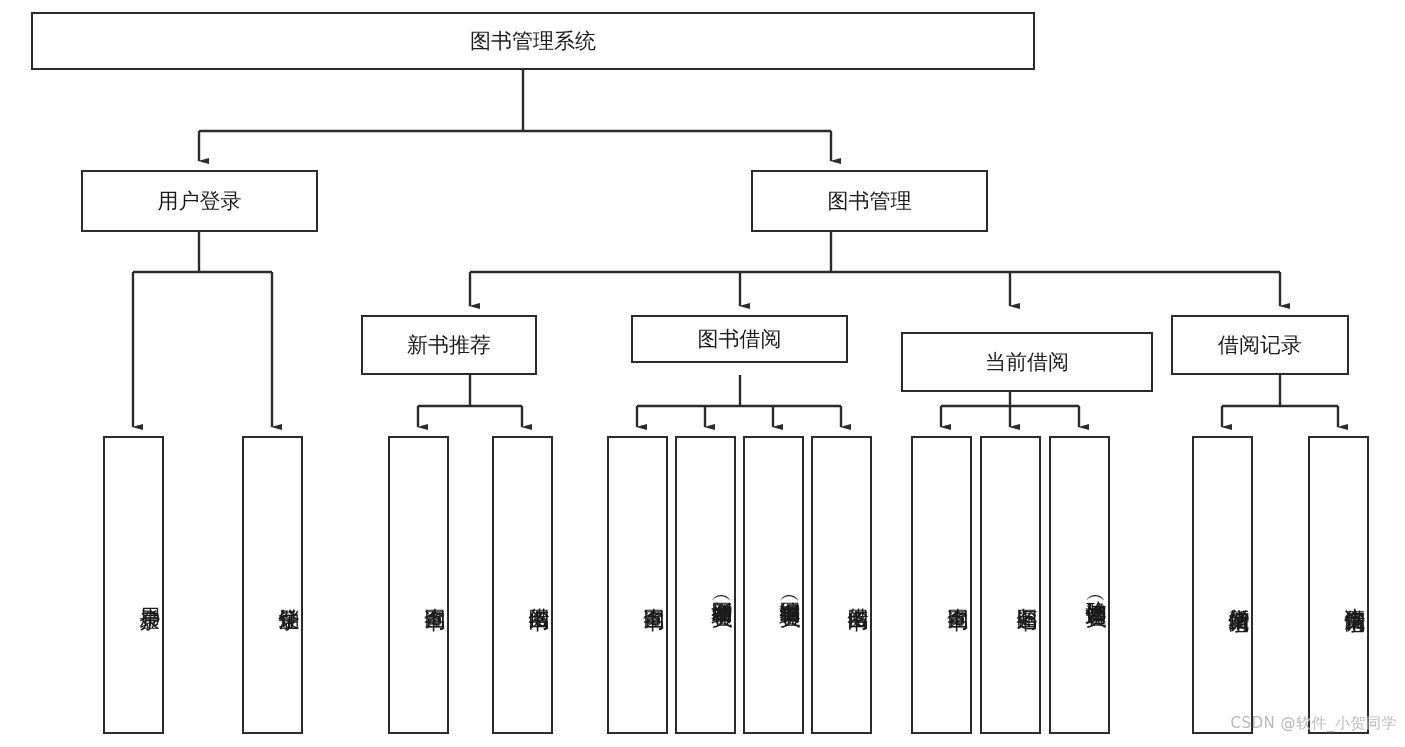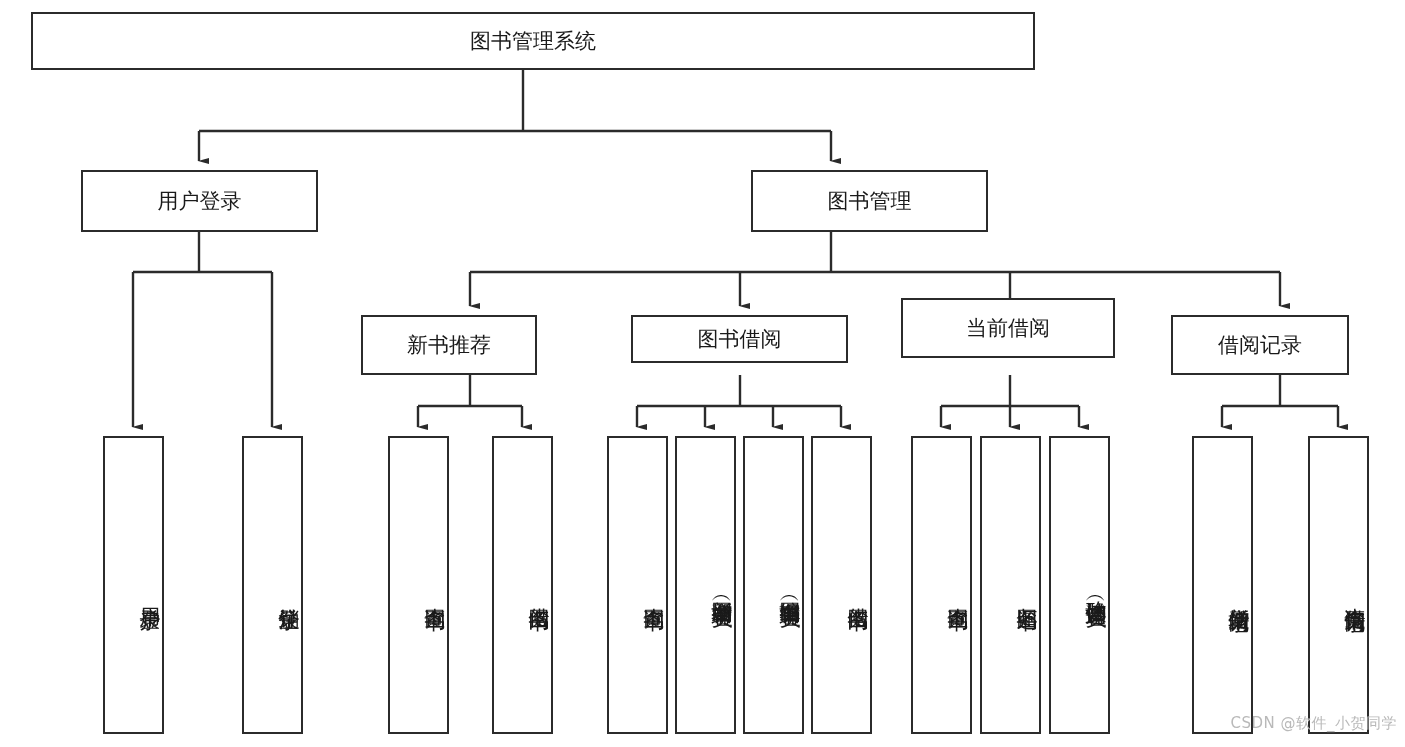--- a/index.html
+++ b/index.html
@@ -136,21 +136,21 @@
   <div class="node horiz" style="left:711px; top:170px; width:237px; height:62px;margin-left:40px;">
     <span class="lbl">图书管理</span>
   </div>
 
   <div class="node horiz" style="left:361px; top:315px; width:176px; height:60px;">
     <span class="lbl">新书推荐</span>
   </div>
   <div class="node horiz" style="left:631px; top:315px; width:217px; height:48px;">
     <span class="lbl">图书借阅</span>
   </div>
-  <div class="node horiz" style="left:901px; top:298px; width:214px; height:60px;align-items:center;">
+  <div class="node horiz" style="left:901px; top:332px; width:252px; height:60px;align-items:center;">
     <span class="lbl">当前借阅</span>
   </div>
   <div class="node horiz" style="left:1171px; top:315px; width:178px; height:60px;">
     <span class="lbl">借阅记录</span>
   </div>
 
   <div class="node vert" style="left:103px; top:436px; width:61px; height:298px;">
     <span class="lbl">用户登录</span>
   </div>
   <div class="node vert" style="left:242px; top:436px; width:61px; height:298px;">

